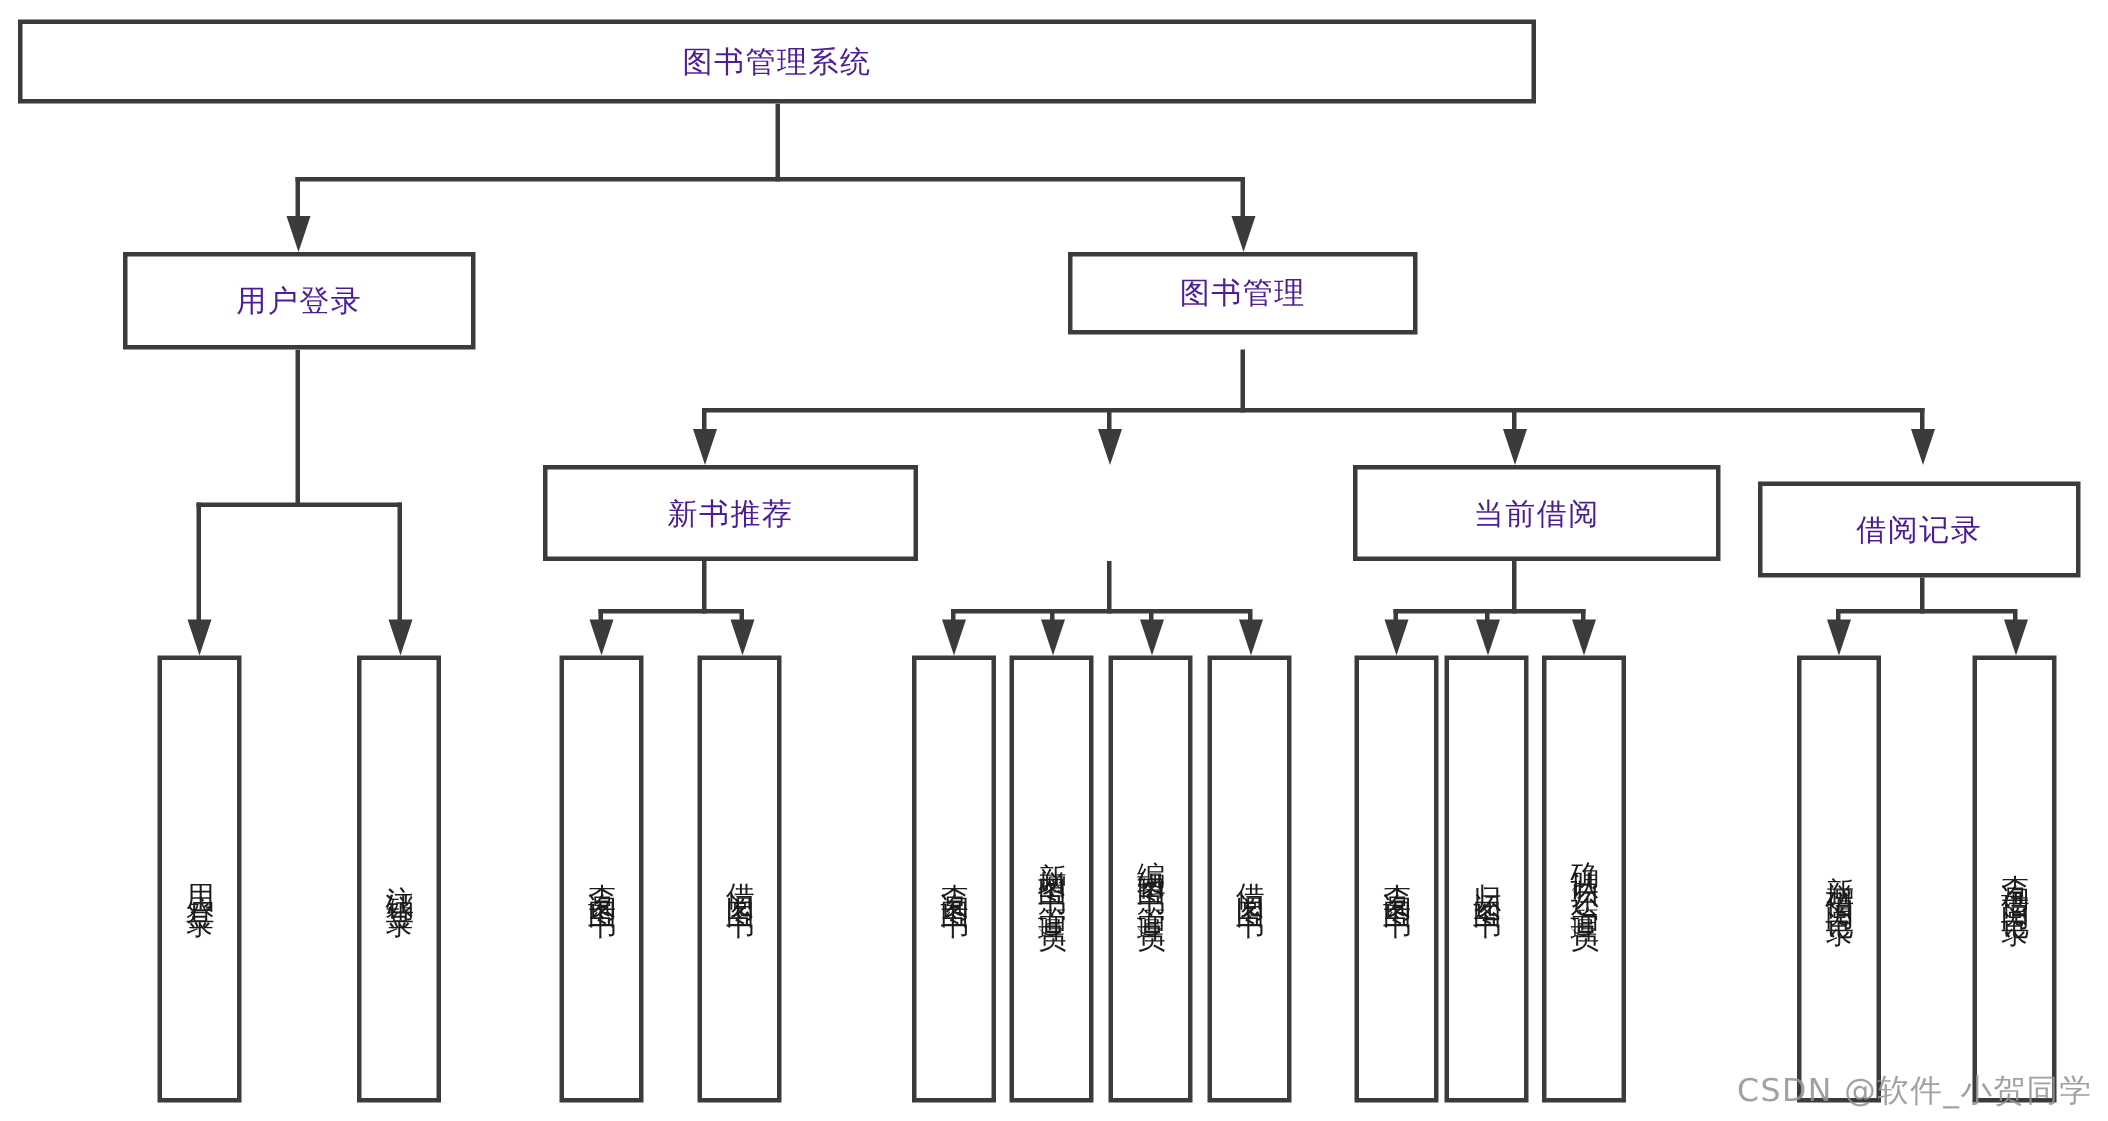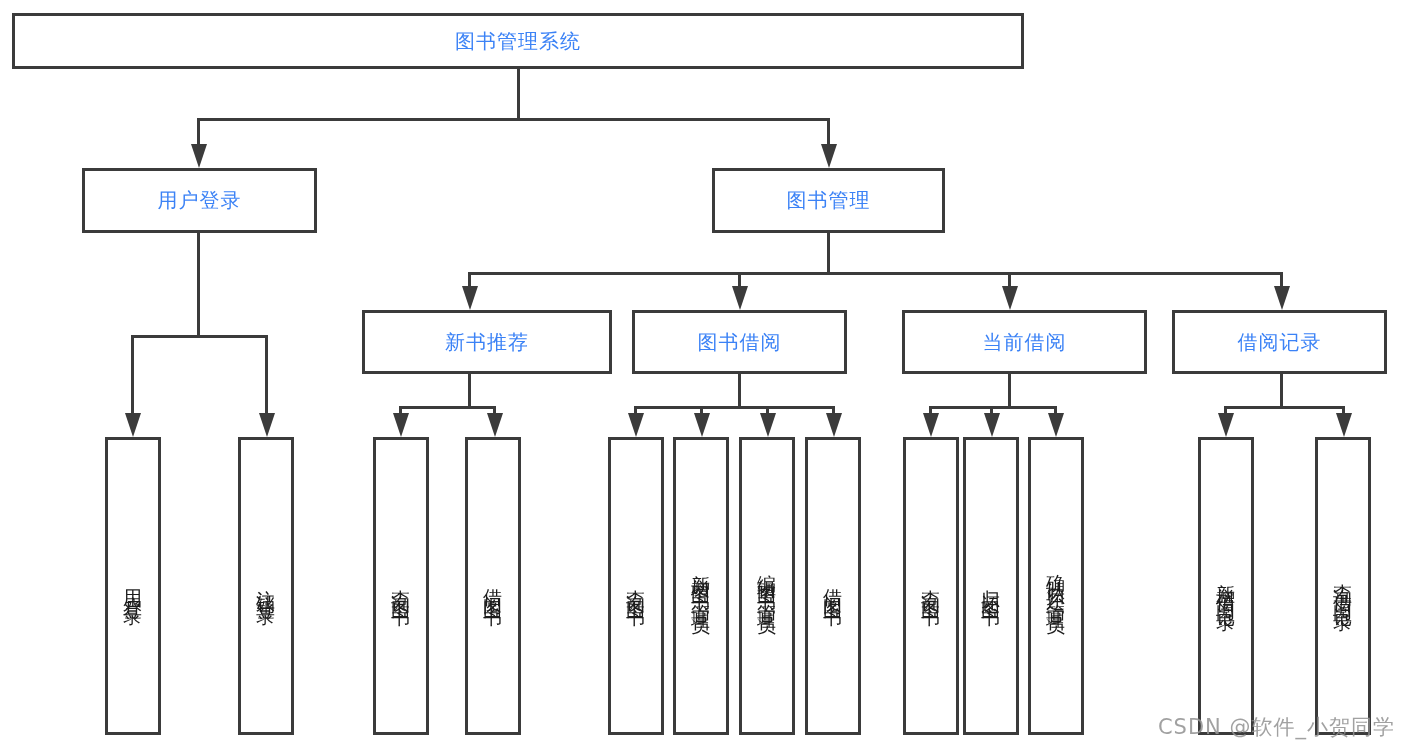--- a/index.html
+++ b/index.html
@@ -20,21 +20,21 @@
     box-sizing: border-box;
     border: 3px solid #3b3b3b;
     background: #ffffff;
     display: flex;
     align-items: center;
     justify-content: center;
     z-index: 2;
   }
   .box.h span {
     font-size: 20px;
-    color: #3b82f6;
+    color: #4c1d95;
     letter-spacing: 1px;
     white-space: nowrap;
   }
   .box.v span {
     writing-mode: vertical-rl;
     text-orientation: mixed;
     font-size: 19px;
     color: #1c1c1c;
     letter-spacing: 6px;
     line-height: 1;
@@ -76,34 +76,31 @@
 
 <div id="canvas">
 
   <div class="box h" style="left:12px; top:13px; width:1012px; height:56px">
     <span>图书管理系统</span>
   </div>
 
   <div class="box h" style="left:82px; top:168px; width:235px; height:65px">
     <span>用户登录</span>
   </div>
-  <div class="box h" style="left:712px; top:168px; width:233px; height:65px">
+  <div class="box h" style="left:712px; top:168px; width:233px; height:55px">
     <span>图书管理</span>
   </div>
 
   <div class="box h" style="left:362px; top:310px; width:250px; height:64px">
     <span>新书推荐</span>
   </div>
-  <div class="box h" style="left:632px; top:310px; width:215px; height:64px">
-    <span>图书借阅</span>
-  </div>
   <div class="box h" style="left:902px; top:310px; width:245px; height:64px">
     <span>当前借阅</span>
   </div>
-  <div class="box h" style="left:1172px; top:310px; width:215px; height:64px">
+  <div class="box h" style="left:1172px; top:321px; width:215px; height:64px">
     <span>借阅记录</span>
   </div>
 
   <div class="box v" style="left:105px; top:437px; width:56px; height:298px">
     <span>用户登录</span>
   </div>
   <div class="box v" style="left:238px; top:437px; width:56px; height:298px">
     <span>注销登录</span>
   </div>
 

